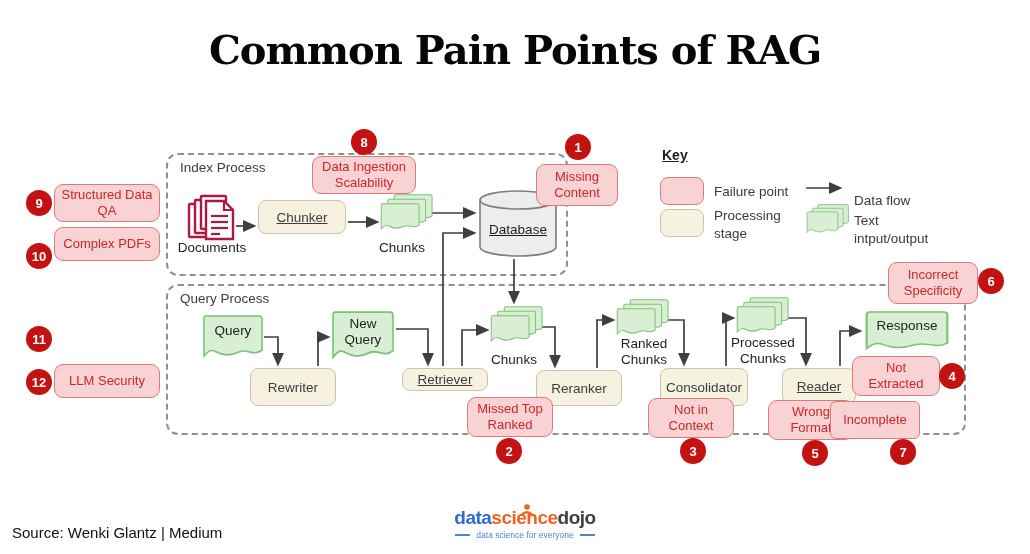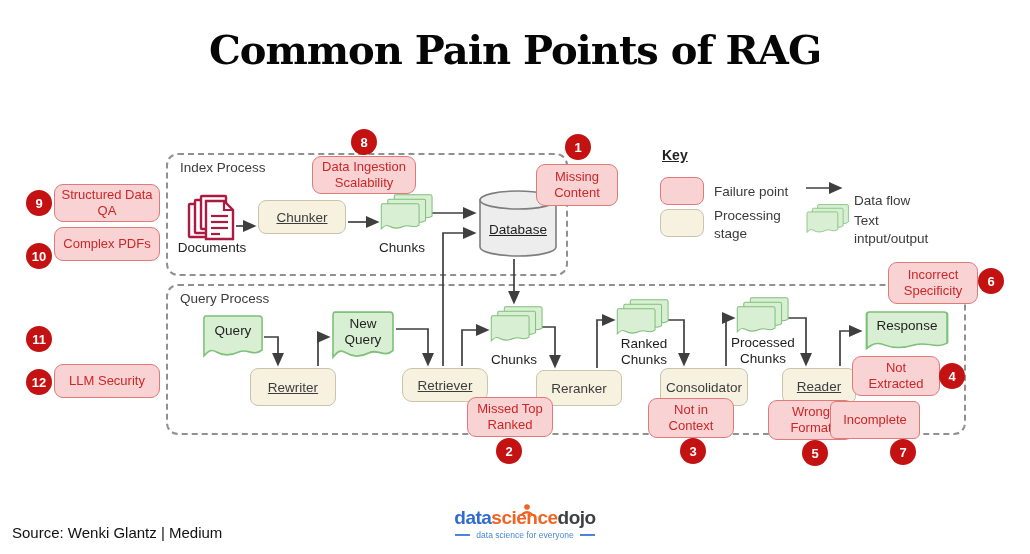--- a/index.html
+++ b/index.html
@@ -139,32 +139,32 @@
     <span class="u">Database</span>
   </div>
 
   <div class="note" style="left:202px;top:315px;width:62px;height:46px;">
     <svg width="62" height="46" viewBox="0 0 64 46" preserveAspectRatio="none">
       <path class="io-shape" d="M4 1 H59 Q62 1 62 4 V35 C53 42 47 33 38 37 C29 41 22 41 15 37 C8 33 5 38 2 41 V4 Q2 1 4 1 Z"></path>
     </svg>
     <span class="note-text" style="top:8px;">Query</span>
   </div>
 
-  <div class="stage" style="left:250px;top:368px;width:86px;height:38px;text-decoration:underline;">
+  <div class="stage" style="left:250px;top:368px;width:86px;height:38px;">
     <span>Rewriter</span>
   </div>
 
   <div class="note" style="left:331px;top:311px;width:64px;height:52px;">
     <svg width="64" height="52" viewBox="0 0 64 46" preserveAspectRatio="none">
       <path class="io-shape" d="M4 1 H59 Q62 1 62 4 V35 C53 42 47 33 38 37 C29 41 22 41 15 37 C8 33 5 38 2 41 V4 Q2 1 4 1 Z"></path>
     </svg>
     <span class="note-text" style="top:5px;">New Query</span>
   </div>
 
-  <div class="stage" style="left:402px;top:368px;width:86px;height:34px;border-radius:10px;">
+  <div class="stage" style="left:402px;top:368px;width:86px;height:23px;">
     <span class="u">Retriever</span>
   </div>
 
   <div class="icon" style="left:490px;top:306px;">
     <svg width="54" height="44" viewBox="0 0 54 44">
       <g transform="translate(13,0) scale(0.63)">
           <path class="io-shape" d="M4 1 H59 Q62 1 62 4 V35 C53 42 47 33 38 37 C29 41 22 41 15 37 C8 33 5 38 2 41 V4 Q2 1 4 1 Z"></path>
         </g>
       <g transform="translate(6.5,4.5) scale(0.63)">
           <path class="io-shape" d="M4 1 H59 Q62 1 62 4 V35 C53 42 47 33 38 37 C29 41 22 41 15 37 C8 33 5 38 2 41 V4 Q2 1 4 1 Z"></path>

